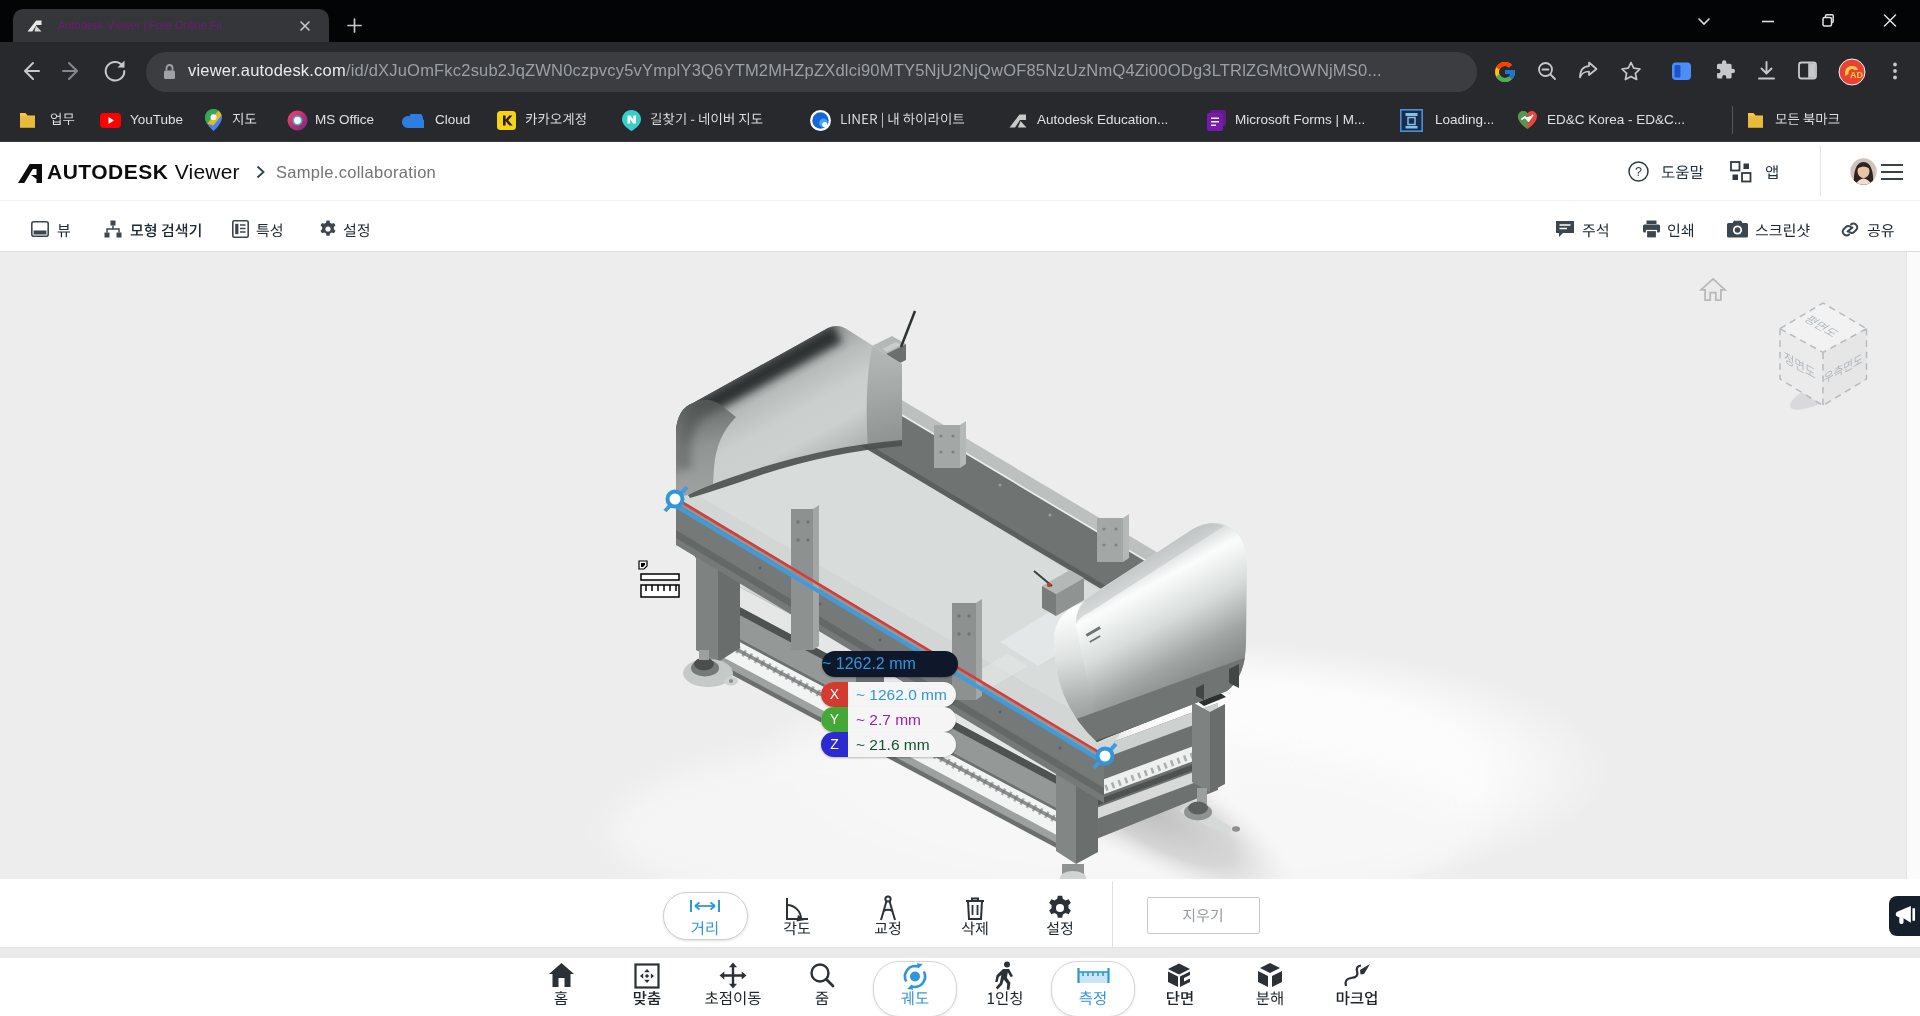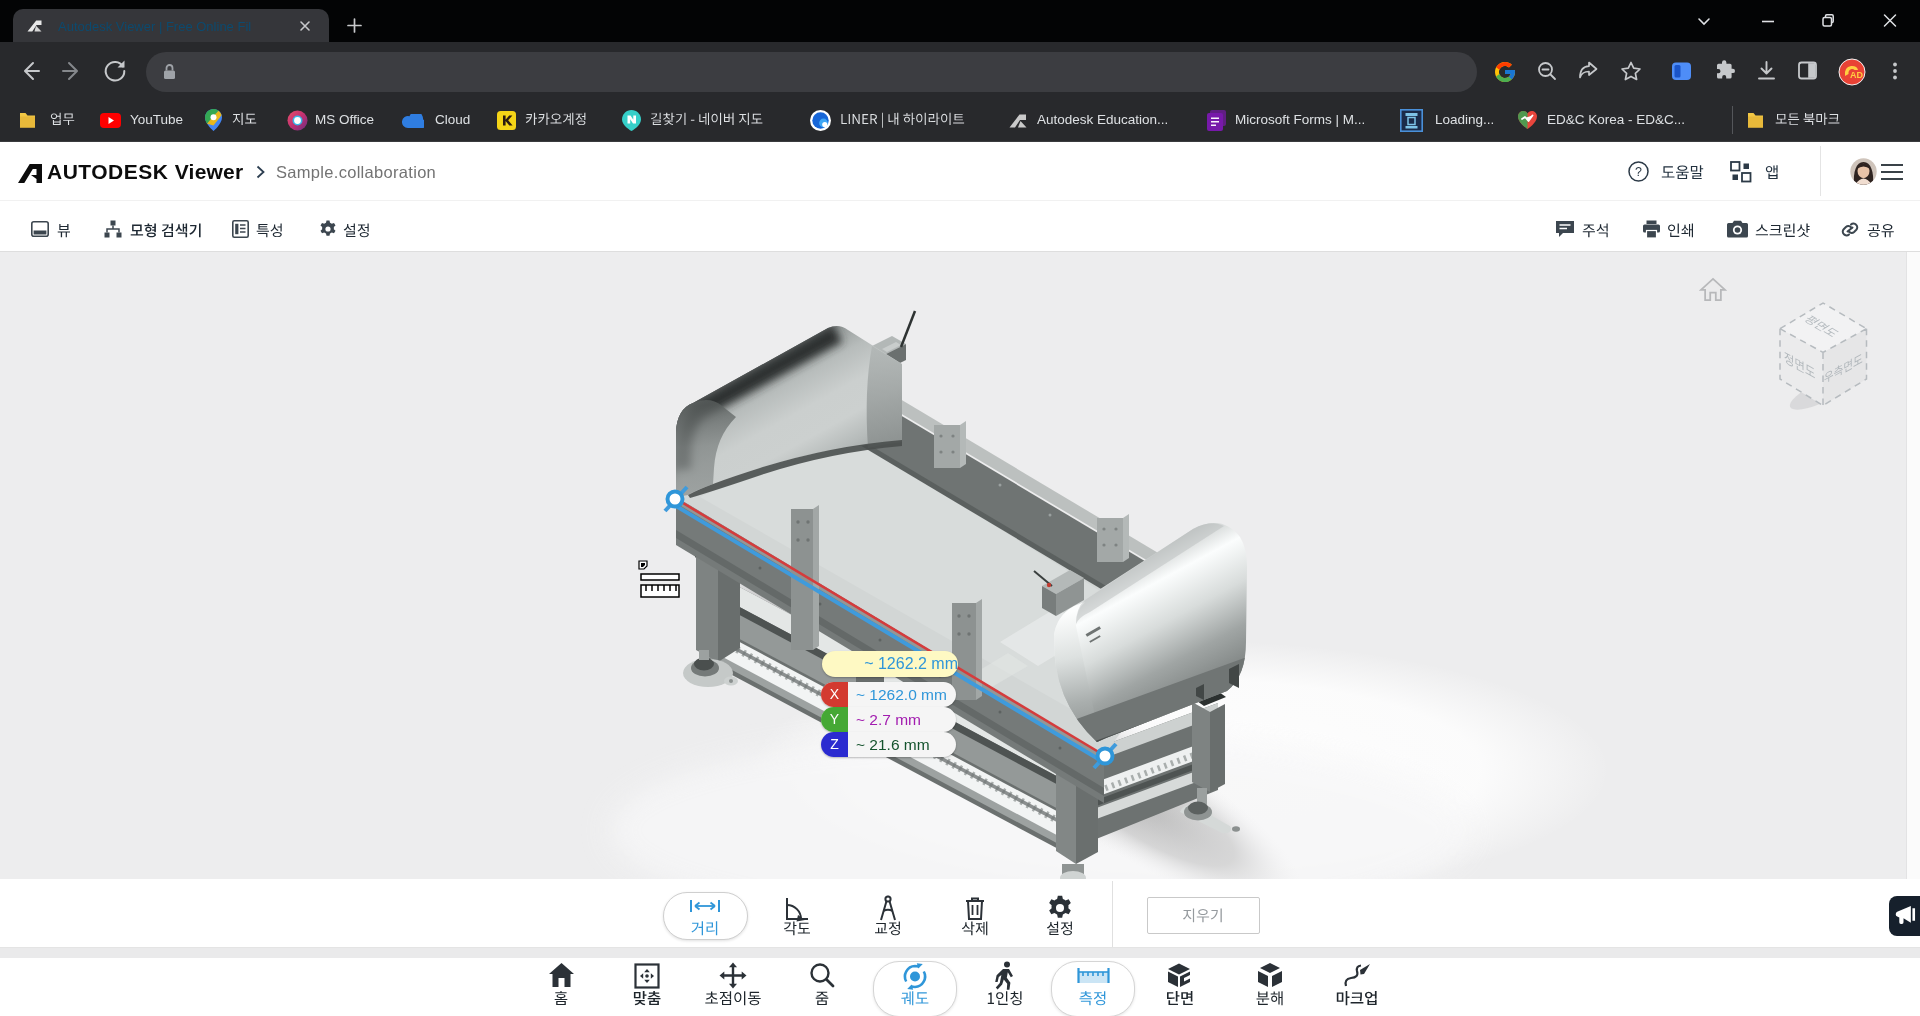--- a/index.html
+++ b/index.html
@@ -5,21 +5,21 @@
 .abs{position:absolute}
 </style></head>
 <body>
 <div class="abs" style="left:0;top:0;width:1920px;height:1016px">
 <div class="abs" style="left:0;top:0;width:1920px;height:42px;background:#030405"></div>
 <div class="abs" style="left:13px;top:9px;width:316px;height:33px;background:#35363a;border-radius:10px 10px 0 0"></div>
 <svg class="abs" style="left:24px;top:16px" width="21" height="20" viewBox="0 0 21 20">
  <path fill="#e8e8e8" d="M3.5 15.5 L12.2 4.5 L17.5 4.5 L17.5 9 L12.5 9 L8.3 15.5 Z"></path>
  <path fill="#e8e8e8" d="M12.0 9.8 L17.5 15.5 L10.5 15.5 Z" opacity="0.9"></path>
 </svg>
-<div class="abs" style="left:58px;top:19px;width:230px;height:17px;overflow:hidden;color:#0c4a6e;font-size:13px;white-space:nowrap">Autodesk Viewer | Free Online Fil</div>
+<div class="abs" style="left:58px;top:19px;width:230px;height:17px;overflow:hidden;color:#701a75;font-size:11px;white-space:nowrap">Autodesk Viewer | Free Online Fil</div>
 <svg class="abs" style="left:298px;top:19px" width="14" height="14" viewBox="0 0 14 14">
       <path stroke="#c8c9cc" stroke-width="1.6" stroke-linecap="round" d="M3 3 L11 11 M11 3 L3 11"></path>
     </svg>
 <svg class="abs" style="left:347px;top:18px" width="15" height="15" viewBox="0 0 15 15">
       <path stroke="#c8c9cc" stroke-width="1.7" stroke-linecap="round" d="M7.5 1 V14 M1 7.5 H14"></path>
     </svg>
 <svg class="abs" style="left:1694px;top:12px" width="20" height="18" viewBox="0 0 20 18">
       <path fill="none" stroke="#dfe1e5" stroke-width="1.6" stroke-linecap="round" d="M5 7 L10 12 L15 7"></path>
     </svg>
 <svg class="abs" style="left:1758px;top:12px" width="20" height="18" viewBox="0 0 20 18">
@@ -41,20 +41,21 @@
     </svg>
 <svg class="abs" style="left:101px;top:57px" width="28" height="28" viewBox="0 0 28 28">
       <path fill="none" stroke="#c6c8cb" stroke-width="2" stroke-linecap="round" d="M22 9.5 A9.3 9.3 0 1 0 23.3 14"></path>
       <path fill="#c6c8cb" d="M23.5 3.5 V10.5 H16.5 Z"></path>
     </svg>
 <div class="abs" style="left:146px;top:52px;width:1331px;height:40px;background:#3c3d41;border-radius:20px"></div>
 <svg class="abs" style="left:162px;top:63px" width="15" height="18" viewBox="0 0 15 18">
       <rect x="2" y="7.5" width="11" height="8.5" rx="1.5" fill="#9fa3a8"></rect>
       <path fill="none" stroke="#9fa3a8" stroke-width="1.8" d="M4.5 7.5 V5 A3 3 0 0 1 10.5 5 V7.5"></path>
     </svg>
+<div class="abs" style="left:188px;top:61px;font-size:16.5px;color:#e8eaed;white-space:nowrap;letter-spacing:0.2px">viewer.autodesk.com<span style="color:#9aa0a6">/id/dXJuOmFkc2sub2JqZWN0czpvcy5vYmplY3Q6YTM2MHZpZXdlci90MTY5NjU2NjQwOF85NzUzNmQ4Zi00ODg3LTRlZGMtOWNjMS0...</span></div>
 <svg class="abs" style="left:1493px;top:60px" width="24" height="24" viewBox="0 0 48 48">
       <path fill="#FFC107" d="M43.6 20H42V20H24v8h11.3C33.7 32.7 29.2 36 24 36c-6.6 0-12-5.4-12-12s5.4-12 12-12c3.1 0 5.9 1.2 8 3l5.7-5.7C34.0 6.1 29.3 4 24 4 13 4 4 13 4 24s9 20 20 20 20-9 20-20c0-1.3-.1-2.7-.4-4z"></path>
       <path fill="#FF3D00" d="M6.3 14.7l6.6 4.8C14.7 15.1 18.9 12 24 12c3.1 0 5.9 1.2 8 3l5.7-5.7C34.0 6.1 29.3 4 24 4 16.3 4 9.7 8.3 6.3 14.7z"></path>
       <path fill="#4CAF50" d="M24 44c5.2 0 9.9-2 13.4-5.2l-6.2-5.2C29.2 35.1 26.7 36 24 36c-5.2 0-9.6-3.3-11.3-8l-6.5 5C9.5 39.6 16.2 44 24 44z"></path>
       <path fill="#1976D2" d="M43.6 20H42V20H24v8h11.3c-.8 2.3-2.3 4.3-4.1 5.7l6.2 5.2C36.9 39.2 44 34 44 24c0-1.3-.1-2.7-.4-4z"></path>
     </svg>
 <svg class="abs" style="left:1536px;top:60px" width="22" height="22" viewBox="0 0 22 22">
       <circle cx="9.5" cy="9.5" r="6.5" fill="none" stroke="#c6c8cb" stroke-width="1.8"></circle>
       <path stroke="#c6c8cb" stroke-width="1.8" stroke-linecap="round" d="M14.5 14.5 L19 19 M6.5 9.5 H12.5"></path>
     </svg>
@@ -159,21 +160,21 @@
     </svg>
 <div class="abs" style="left:1732px;top:106px;width:1px;height:28px;background:#54565a"></div>
 <svg class="abs" style="left:1747px;top:110px" width="17" height="19" viewBox="0 0 17 19">
       <path fill="#f2c744" d="M1 3 h5.5 l2 2.5 H16 v12 H1 Z"></path>
       <path fill="#e8b93a" d="M1 6.5 H16 V17.5 H1 Z"></path>
     </svg>
 <div class="abs" style="left:130px;top:112px;font-size:13.5px;color:#dde0e3;white-space:nowrap">YouTube</div><div class="abs" style="left:315px;top:112px;font-size:13.5px;color:#dde0e3;white-space:nowrap">MS Office</div><div class="abs" style="left:435px;top:112px;font-size:13.5px;color:#dde0e3;white-space:nowrap">Cloud</div><div class="abs" style="left:1037px;top:112px;font-size:13.5px;color:#dde0e3;white-space:nowrap">Autodesk Education...</div><div class="abs" style="left:1235px;top:112px;font-size:13.5px;color:#dde0e3;white-space:nowrap">Microsoft Forms | M...</div><div class="abs" style="left:1435px;top:112px;font-size:13.5px;color:#dde0e3;white-space:nowrap">Loading...</div><div class="abs" style="left:1547px;top:112px;font-size:13.5px;color:#dde0e3;white-space:nowrap">ED&amp;C Korea - ED&amp;C...</div><div class="abs" style="left:0;top:142px;width:1920px;height:58px;background:#fff"></div>
 <svg class="abs" style="left:18px;top:164px" width="24" height="19" viewBox="0 0 24 19">
       <path fill="#0c0c0c" d="M0 19 L11.7 0 L24 0 L24 19 L18.5 19 L18.5 5 L14.8 5 L6.3 19 Z M24 19 L13 11 L18.5 11 Z"></path>
     </svg>
-<div class="abs" style="left:47px;top:160px;font-size:21px;font-weight:bold;color:#0c0c0c;letter-spacing:0.5px;white-space:nowrap">AUTODESK <span style="font-weight:bold;letter-spacing:0.2px">Viewer</span></div>
+<div class="abs" style="left:47px;top:160px;font-size:21px;font-weight:bold;color:#0c0c0c;letter-spacing:0.5px;white-space:nowrap">AUTODESK <span style="font-weight:normal;letter-spacing:0.2px">Viewer</span></div>
 <svg class="abs" style="left:254px;top:165px" width="13" height="14" viewBox="0 0 13 14">
       <path fill="none" stroke="#2c3e50" stroke-width="1.8" d="M3.5 1.5 L9.5 7 L3.5 12.5"></path>
     </svg>
 <div class="abs" style="left:276px;top:163px;font-size:16.5px;color:#737373;letter-spacing:0.3px;white-space:nowrap">Sample.collaboration</div>
 <svg class="abs" style="left:1628px;top:161px" width="21" height="21" viewBox="0 0 21 21">
       <circle cx="10.5" cy="10.5" r="9.5" fill="none" stroke="#2c3a47" stroke-width="1.5"></circle>
       <text x="10.5" y="15" text-anchor="middle" font-size="12.5" fill="#2c3a47" font-family="Liberation Sans">?</text>
     </svg>
 <svg class="abs" style="left:1730px;top:161px" width="26" height="22" viewBox="0 0 26 22">
       <g fill="#2c3a47">
@@ -467,21 +468,21 @@
 <circle cx="1049" cy="585" r="2.2" fill="#c23b30"></circle>
 
 <line x1="678" y1="500" x2="1107" y2="757" stroke="#d53c3c" stroke-width="2.6"></line>
 <line x1="676" y1="506" x2="1105" y2="763" stroke="#3f9bdc" stroke-width="4"></line>
 <line x1="665" y1="511" x2="687" y2="487" stroke="#3f9bdc" stroke-width="4"></line>
 <line x1="1094" y1="768" x2="1116" y2="744" stroke="#3f9bdc" stroke-width="4"></line>
 <circle cx="675" cy="499" r="7.5" fill="#fff" stroke="#2f96d9" stroke-width="4"></circle>
 <circle cx="1105" cy="756" r="7.5" fill="#fff" stroke="#2f96d9" stroke-width="4"></circle>
 </svg>
 </div>
-<div class="abs" style="left:822px;top:651px;width:136px;height:26px;background:#fef9c3;border-radius:13px;box-shadow:0 1px 2px rgba(0,0,0,0.25);text-align:right;line-height:26px;font-size:16px;color:#2f96d9;white-space:nowrap">~ 1262.2 mm</div>
+<div class="abs" style="left:822px;top:651px;width:136px;height:26px;background:#0f172a;border-radius:13px;box-shadow:0 1px 2px rgba(0,0,0,0.25);text-align:left;line-height:26px;font-size:16px;color:#2f96d9;white-space:nowrap">~ 1262.2 mm</div>
 <div class="abs" style="left:821px;top:682px;width:135px;height:25px;background:#f5f5f5;border-radius:12.5px;box-shadow:0 1px 2px rgba(0,0,0,0.25)"></div>
 <div class="abs" style="left:821px;top:682px;width:27px;height:25px;background:#d33a30;border-radius:12.5px 0 0 12.5px;color:#fff;text-align:center;line-height:25px;font-size:14px">X</div>
 <div class="abs" style="left:856px;top:682px;height:25px;line-height:25px;font-size:15.5px;color:#2f96d9;white-space:nowrap">~ 1262.0 mm</div>
 <div class="abs" style="left:821px;top:707px;width:135px;height:25px;background:#f5f5f5;border-radius:12.5px;box-shadow:0 1px 2px rgba(0,0,0,0.25)"></div>
 <div class="abs" style="left:821px;top:707px;width:27px;height:25px;background:#45a835;border-radius:12.5px 0 0 12.5px;color:#fff;text-align:center;line-height:25px;font-size:14px">Y</div>
 <div class="abs" style="left:856px;top:707px;height:25px;line-height:25px;font-size:15.5px;color:#a21caf;white-space:nowrap">~ 2.7 mm</div>
 <div class="abs" style="left:821px;top:732px;width:135px;height:25px;background:#f5f5f5;border-radius:12.5px;box-shadow:0 1px 2px rgba(0,0,0,0.25)"></div>
 <div class="abs" style="left:821px;top:732px;width:27px;height:25px;background:#2b2bd0;border-radius:12.5px 0 0 12.5px;color:#fff;text-align:center;line-height:25px;font-size:14px">Z</div>
 <div class="abs" style="left:856px;top:732px;height:25px;line-height:25px;font-size:15.5px;color:#14532d;white-space:nowrap">~ 21.6 mm</div>
 <svg class="abs" style="left:638px;top:560px" width="44" height="40" viewBox="0 0 44 40">

